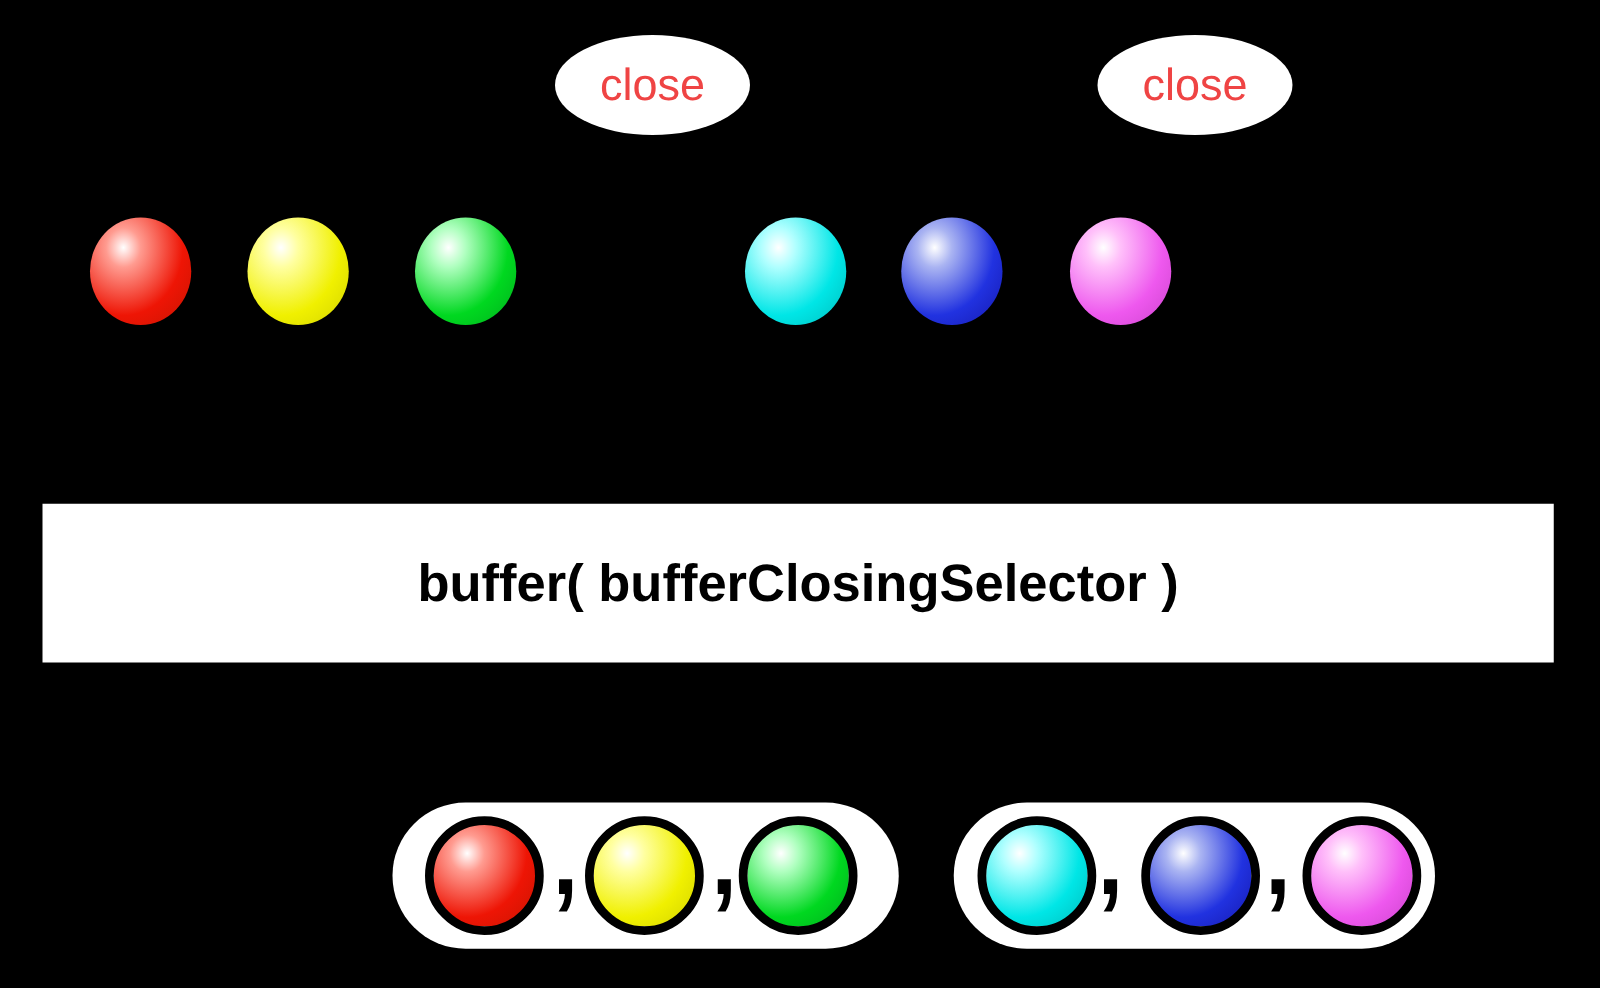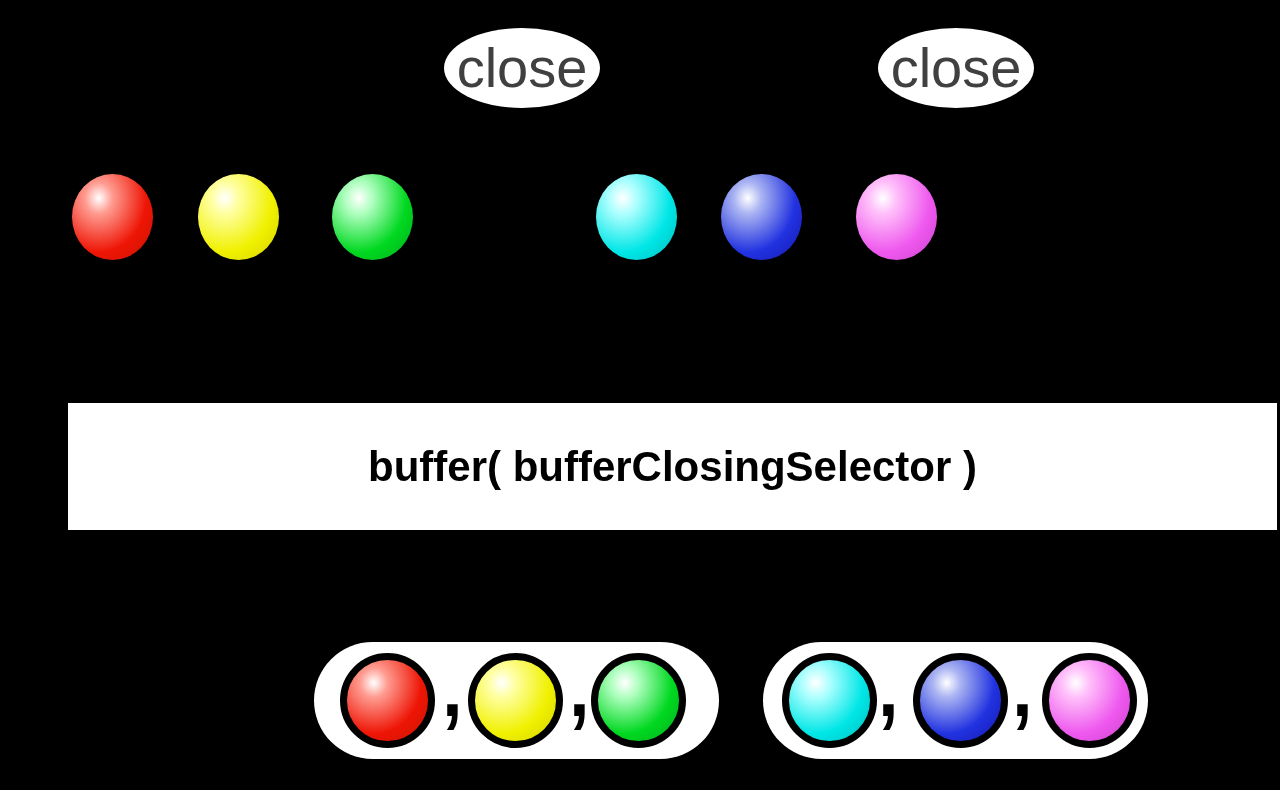--- a/index.html
+++ b/index.html
@@ -19,22 +19,22 @@
     position: absolute;
     width: 156px;
     height: 80px;
     background: #ffffff;
     border-radius: 50%;
     display: flex;
     align-items: center;
     justify-content: center;
   }
   .close-label {
-    font-size: 56px;
-    color: #404040;
+    font-size: 36px;
+    color: #ef4444;
     line-height: 1;
   }
   .marble {
     position: absolute;
     border-radius: 50%;
   }
   .source-marble {
     width: 81px;
     height: 86px;
     top: 174px;
@@ -48,21 +48,20 @@
   .op-box {
     position: absolute;
     left: 34px;
     top: 403px;
     width: 1209px;
     height: 127px;
     background: #ffffff;
     display: flex;
     align-items: center;
     justify-content: center;
-    margin-left: 34px;
   }
   .op-label {
     font-size: 42px;
     font-weight: bold;
     color: #000000;
     letter-spacing: 0px;
   }
   .stadium {
     position: absolute;
     top: 642px;

